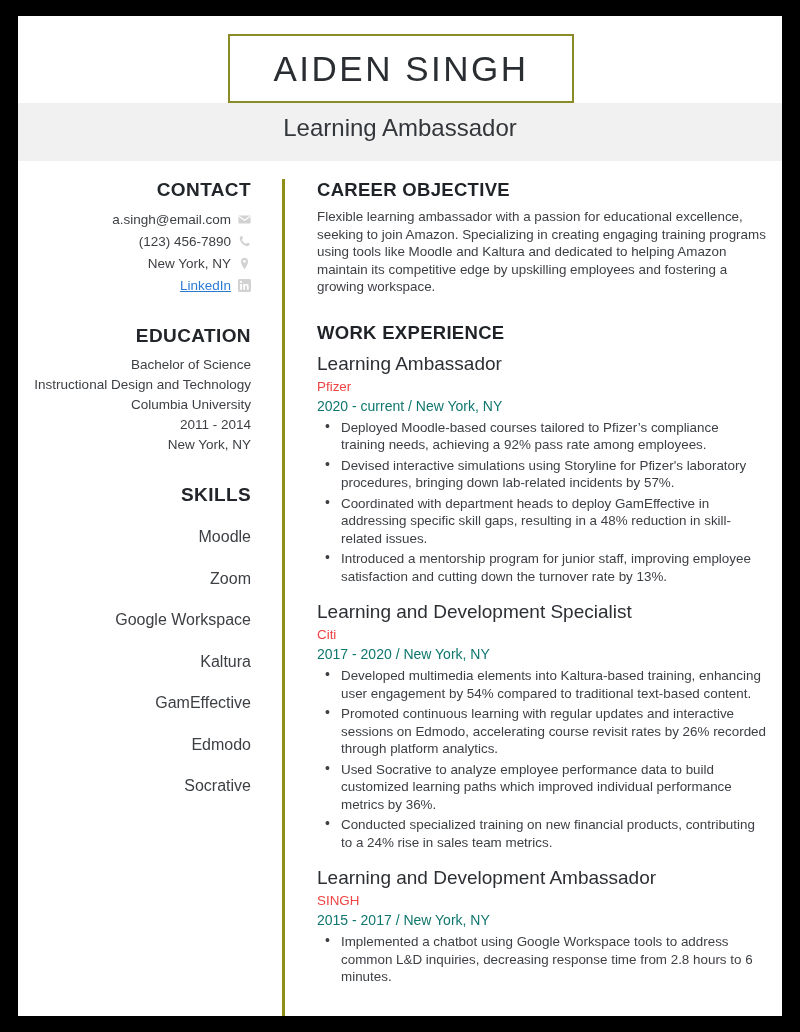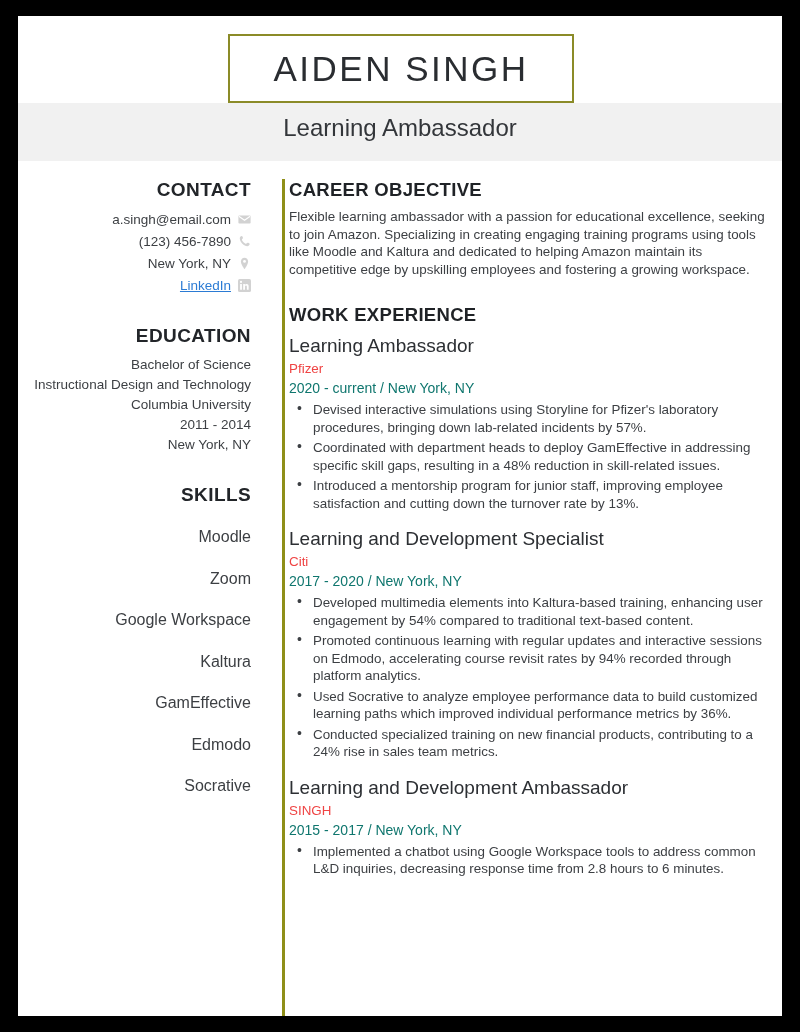--- a/index.html
+++ b/index.html
@@ -71,20 +71,21 @@
   }
 
   
   .body {
     position: absolute;
     left: 0;
     top: 145px;
     right: 0;
     bottom: 0;
     display: flex;
+    gap: 28px;
   }
 
   .divider {
     position: absolute;
     left: 264px;
     top: 18px;
     bottom: 0;
     width: 3px;
     background: #8f8f18;
   }
@@ -295,37 +296,38 @@
 
         <div class="job">
           <div class="job-title">Learning Ambassador</div>
           <div class="job-company">Pfizer</div>
           <div class="job-meta">
             <span>2020 - current</span>
             <span>/</span>
             <span>New York, NY</span>
           </div>
           <ul class="bullets">
+            <li>Deployed Moodle-based courses tailored to Pfizer’s compliance training needs, achieving a 92% pass rate among employees.</li>
             <li>Devised interactive simulations using Storyline for Pfizer's laboratory procedures, bringing down lab-related incidents by 57%.</li>
             <li>Coordinated with department heads to deploy GamEffective in addressing specific skill gaps, resulting in a 48% reduction in skill-related issues.</li>
             <li>Introduced a mentorship program for junior staff, improving employee satisfaction and cutting down the turnover rate by 13%.</li>
           </ul>
         </div>
 
         <div class="job">
           <div class="job-title">Learning and Development Specialist</div>
           <div class="job-company">Citi</div>
           <div class="job-meta">
             <span>2017 - 2020</span>
             <span>/</span>
             <span>New York, NY</span>
           </div>
           <ul class="bullets">
             <li>Developed multimedia elements into Kaltura-based training, enhancing user engagement by 54% compared to traditional text-based content.</li>
-            <li>Promoted continuous learning with regular updates and interactive sessions on Edmodo, accelerating course revisit rates by 94% recorded through platform analytics.</li>
+            <li>Promoted continuous learning with regular updates and interactive sessions on Edmodo, accelerating course revisit rates by 26% recorded through platform analytics.</li>
             <li>Used Socrative to analyze employee performance data to build customized learning paths which improved individual performance metrics by 36%.</li>
             <li>Conducted specialized training on new financial products, contributing to a 24% rise in sales team metrics.</li>
           </ul>
         </div>
 
         <div class="job">
           <div class="job-title">Learning and Development Ambassador</div>
           <div class="job-company">SINGH</div>
           <div class="job-meta">
             <span>2015 - 2017</span>

